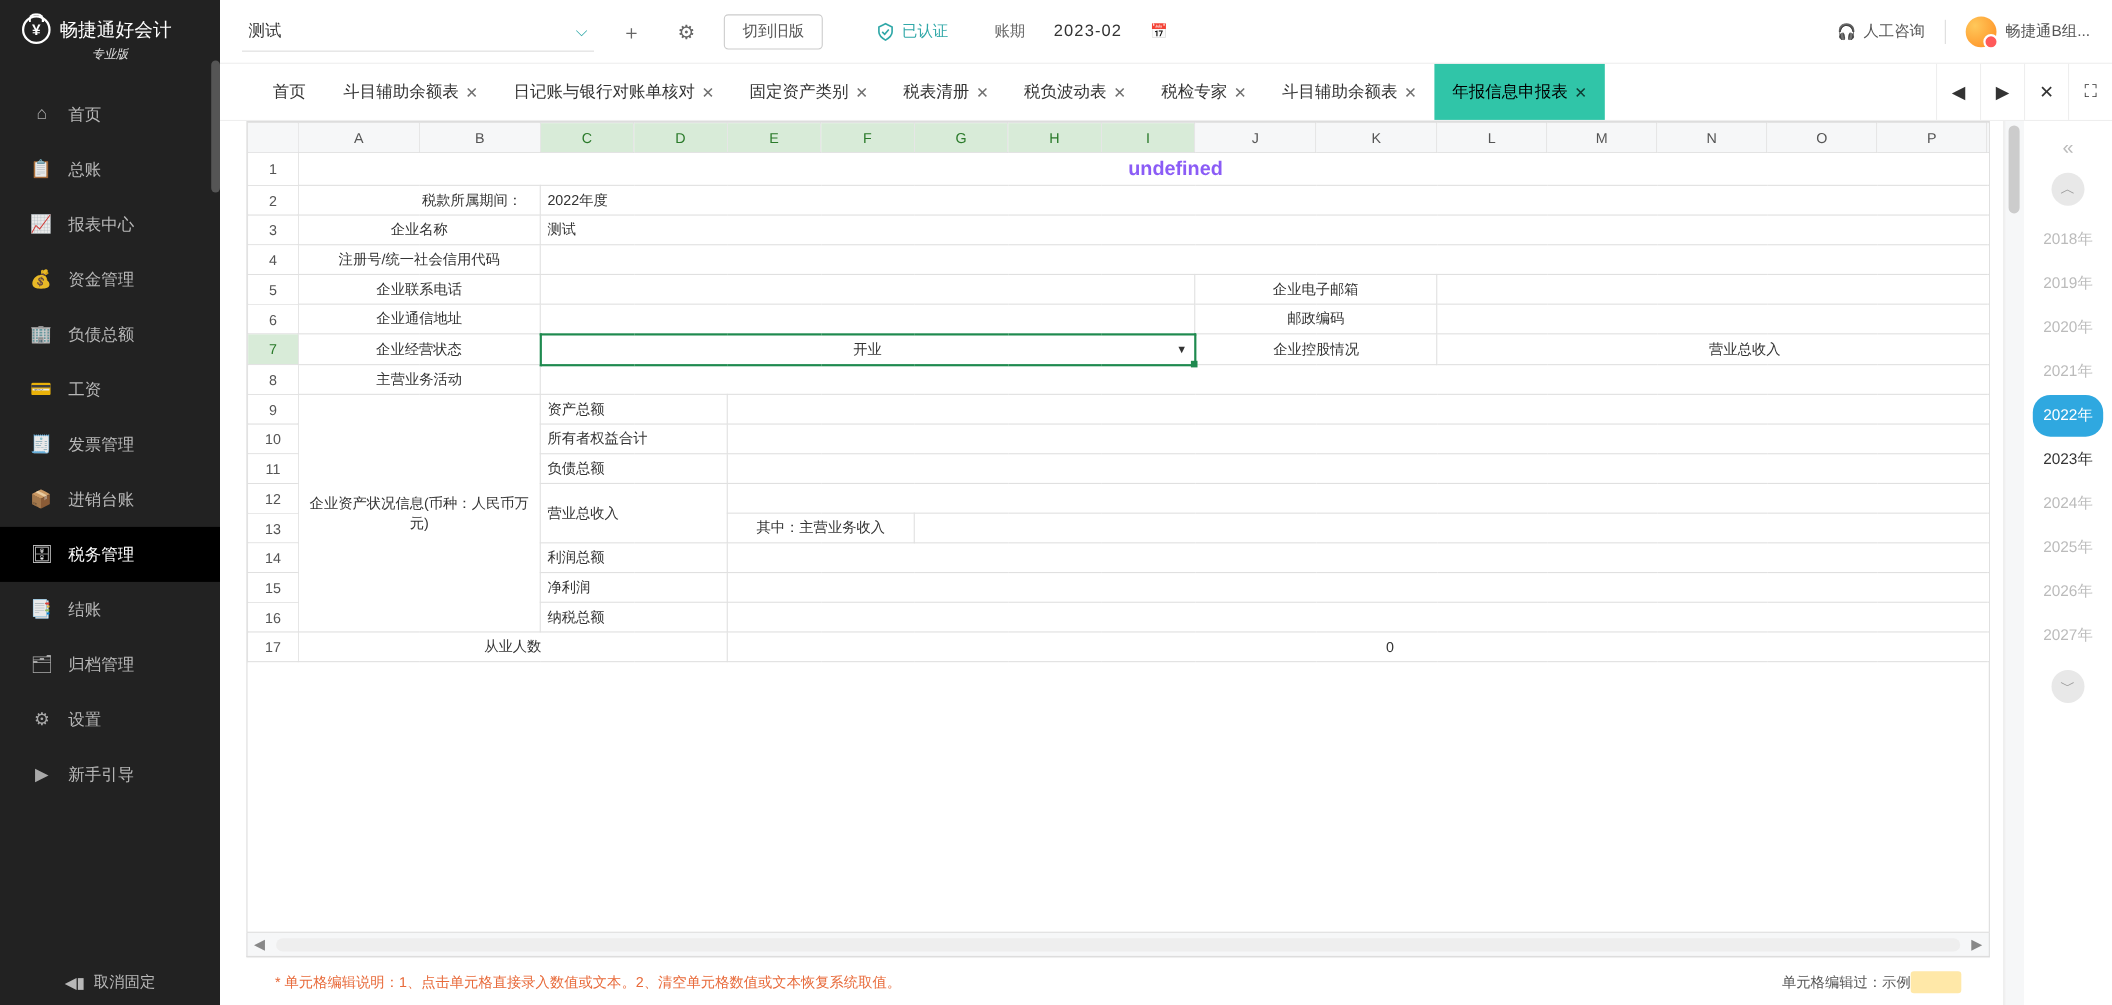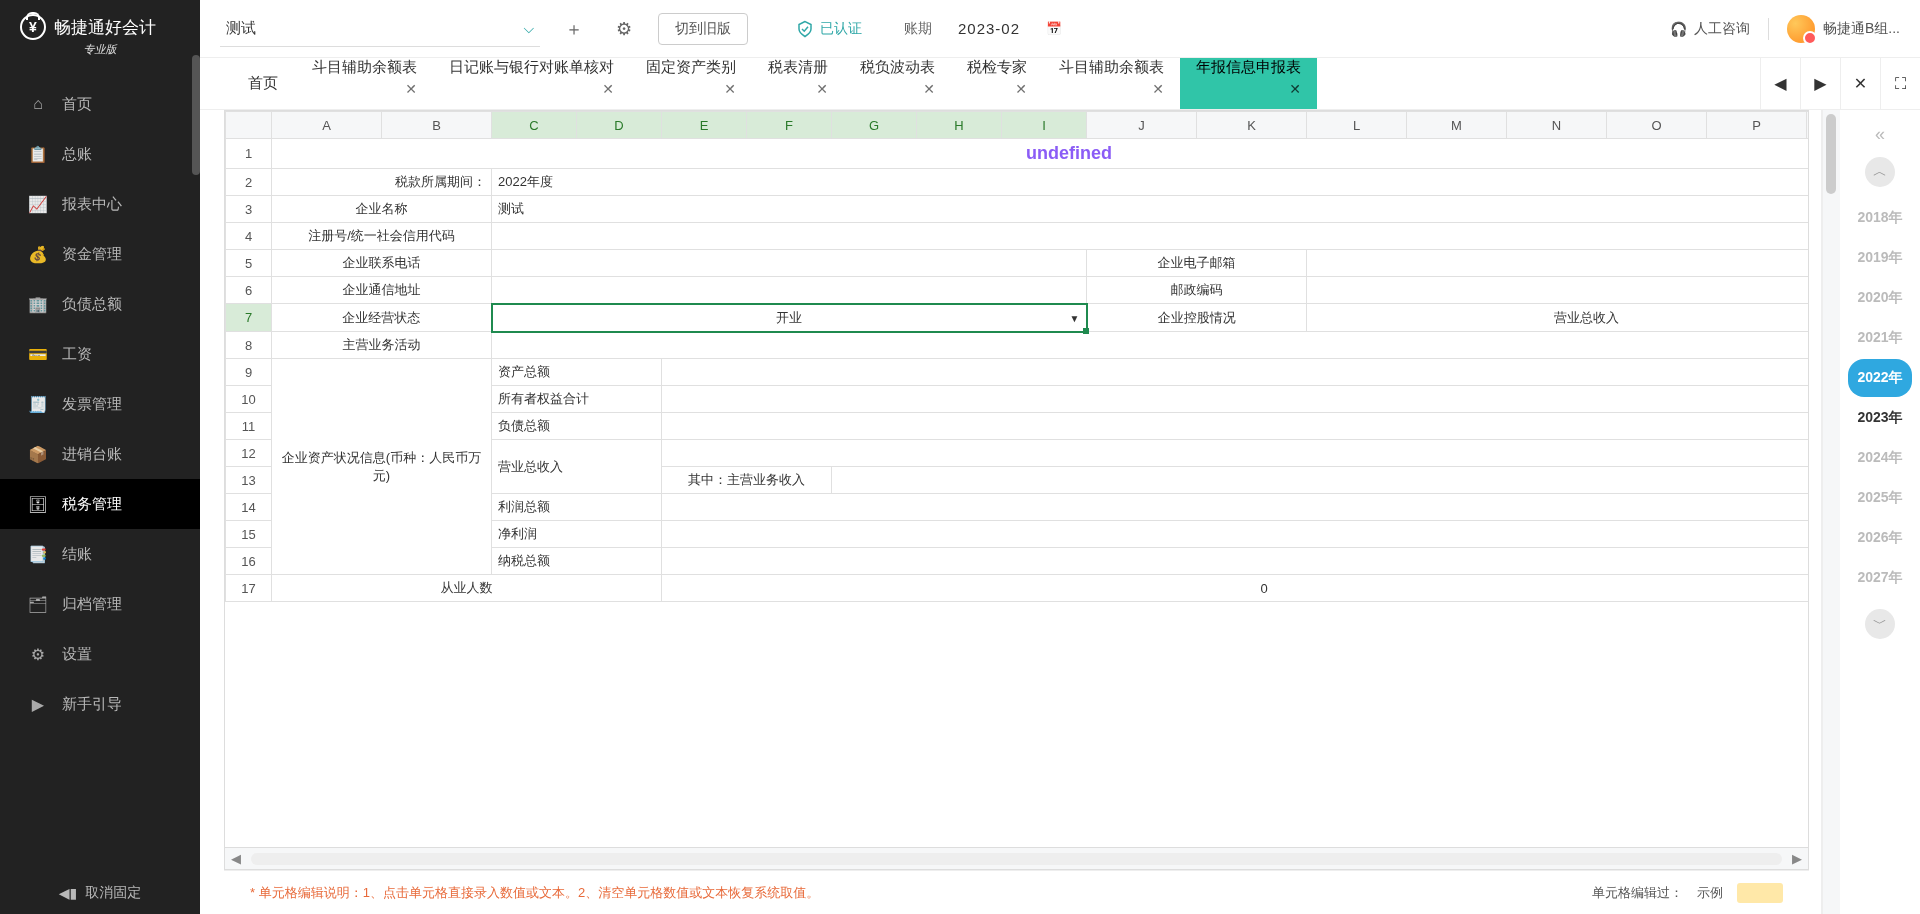--- a/index.html
+++ b/index.html
@@ -41,21 +41,21 @@
     
     .topbar-right { display: flex; align-items: center; gap: 18px; }
     .support { display: flex; align-items: center; gap: 6px; color: #555; font-size: 14px; }
     .user { display: flex; align-items: center; gap: 8px; color: #555; font-size: 14px; }
     .avatar { width: 28px; height: 28px; border-radius: 50%; background: radial-gradient(circle at 30% 30%, #ffc85a, #ff8b1f); display: inline-block; position: relative; }
     .avatar::after { content: ""; position: absolute; bottom: -2px; right: -2px; width: 10px; height: 10px; background: #ff5a5a; border-radius: 50%; border: 2px solid #fff; }
     
     
     .tabs { height: 52px; display: flex; align-items: stretch; border-bottom: 1px solid #eee; padding-left: 30px; position: relative; }
     .tab-home { display: flex; align-items: center; padding: 0 18px; color: #333; font-size: 15px; cursor: pointer; }
-    .tab { display: flex; align-items: flex-end; padding: 0 16px; color: #333; font-size: 15px; cursor: pointer; white-space: nowrap; gap: 4px; flex-direction: column; }
+    .tab { display: flex; align-items: center; padding: 0 16px; color: #333; font-size: 15px; cursor: pointer; white-space: nowrap; gap: 4px; }
     .tab.active { background: #30c5a8; color: #000000; }
     .tab-close { font-size: 14px; opacity: 0.7; margin-left: 2px; }
     .tabs-controls { margin-left: auto; display: flex; align-items: stretch; }
     .tabs-controls .tc-btn { width: 40px; display: flex; align-items: center; justify-content: center; border-left: 1px solid #eee; cursor: pointer; font-size: 16px; color: #333; }
     
     
     .toolbar { height: 60px; display: flex; align-items: center; padding: 0 30px; border-bottom: 1px solid #eee; }
     .subtabs { display: flex; border: 1px solid #e3e3e3; border-radius: 3px; overflow: hidden; }
     .subtab { padding: 11px 24px; background: #f3f3f3; color: #666; font-size: 14px; cursor: pointer; }
     .subtab.active { background: #fff; color: #30a878; font-weight: 500; }
@@ -86,28 +86,28 @@
     .dropdown-caret { position: absolute; right: 6px; top: 50%; transform: translateY(-50%); color: #333; font-size: 10px; pointer-events: none; }
     
     .hscroll { height: 22px; display: flex; align-items: center; border: 1px solid #ddd; border-top: none; background: #f6f7f8; }
     .hscroll .arrow { width: 22px; text-align: center; color: #888; cursor: pointer; }
     .hscroll .track { flex: 1; height: 12px; background: #eee; position: relative; border-radius: 6px; margin: 0 4px; }
     
     
     .year-panel { width: 80px; display: flex; flex-direction: column; align-items: center; padding: 14px 0; gap: 2px; }
     .yp-btn { width: 30px; height: 30px; border-radius: 50%; background: #e8e8e8; color: #999; display: flex; align-items: center; justify-content: center; cursor: pointer; font-size: 14px; }
     .year-panel .collapse { color: #bbb; font-size: 18px; margin-bottom: 10px; cursor: pointer; }
-    .year-item { width: 64px; padding: 10px 0; text-align: center; color: #bbb; font-size: 14px; cursor: pointer; border-radius: 16px; font-weight: bold; }
+    .year-item { width: 64px; padding: 10px 0; text-align: center; color: #bbb; font-size: 14px; cursor: pointer; border-radius: 16px; }
     .year-item.current { color: #333; }
     .year-item.selected { background: #2fa8e0; color: #fff; }
     
     
     .footer { height: 44px; display: flex; align-items: center; padding: 0 26px; font-size: 13px; border-top: 1px solid #eee; }
     .footer-note { color: #e86a3a; }
-    .footer-right { margin-left: auto; display: flex; align-items: center; gap: 14px; color: #555; justify-content: flex-end; }
+    .footer-right { margin-left: auto; display: flex; align-items: center; gap: 0; color: #555; justify-content: flex-end; }
     .swatch { width: 46px; height: 20px; background: #ffe8a8; border-radius: 3px; display: inline-block; }
     
     .vscroll-right { width: 18px; background: #f6f7f8; border-left: 1px solid #eee; position: relative; }
     .vscroll-right::before { content: ""; position: absolute; top: 4px; left: 3px; width: 10px; height: 80px; background: #ccc; border-radius: 5px; }
   </style>
 </head>
 <body>
 
 <div class="app">
 
@@ -286,21 +286,21 @@
                   <th class="col-head" style="width:60px">Q</th>
                 </tr>
               </thead>
               <tbody>
                 <tr>
                   <td class="row-head">1</td>
                   <td colspan="17" class="title-cell">undefined</td>
                 </tr>
                 <tr>
                   <td class="row-head">2</td>
-                  <td colspan="2" class="label" style="text-align:right;padding-right:5px">税款所属期间：</td>
+                  <td colspan="2" class="label" style="text-align:right;padding-right:16px">税款所属期间：</td>
                   <td colspan="15" class="value">2022年度</td>
                 </tr>
                 <tr>
                   <td class="row-head">3</td>
                   <td colspan="2" class="label">企业名称</td>
                   <td colspan="15" class="value">测试</td>
                 </tr>
                 <tr>
                   <td class="row-head">4</td>
                   <td colspan="2" class="label">注册号/统一社会信用代码</td>

